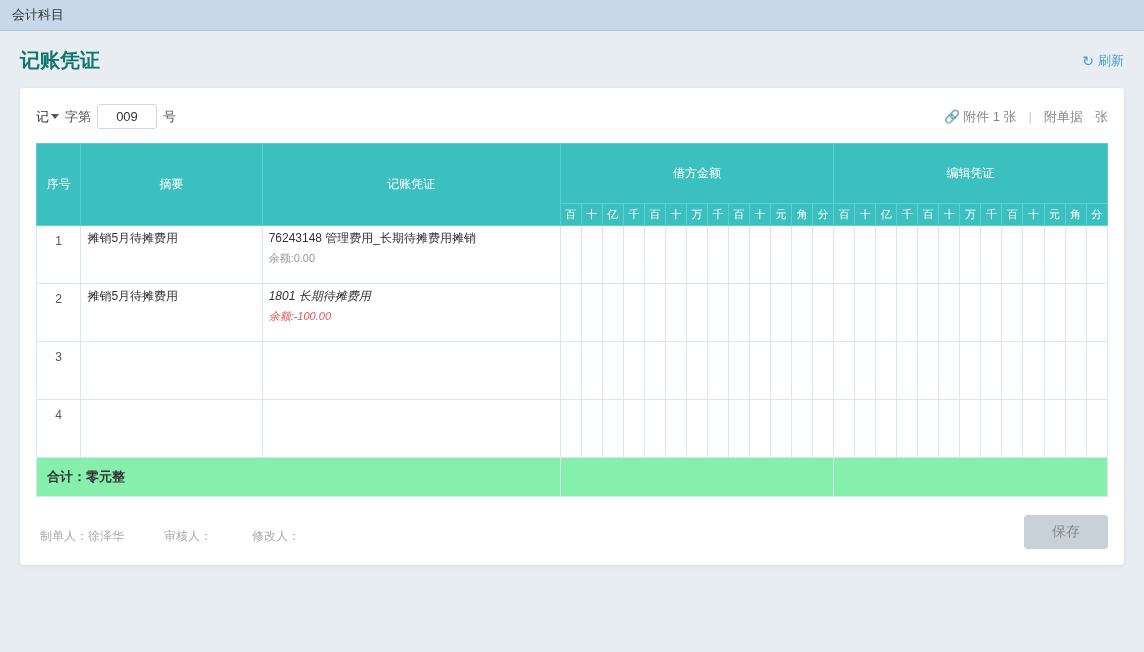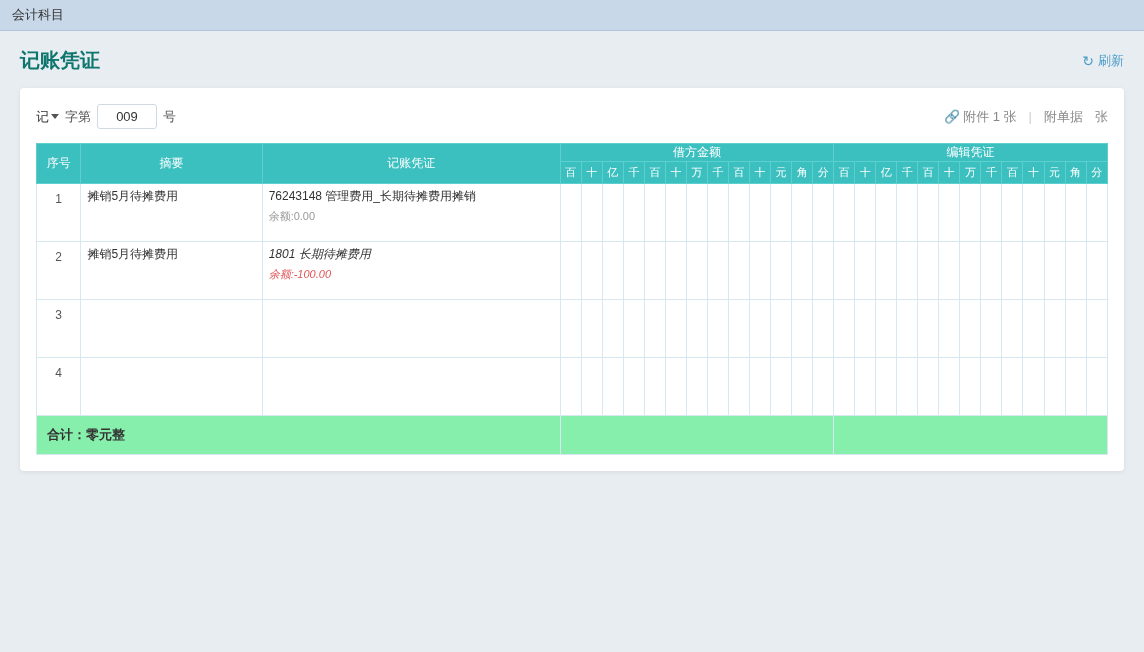--- a/index.html
+++ b/index.html
@@ -133,21 +133,21 @@
       text-align: center;
       padding: 6px 4px;
       border: 1px solid #5ccfcf;
       font-weight: normal;
       white-space: nowrap;
     }
     .voucher-table .th-group {
       background: #3bbfbf;
       color: #fff;
       text-align: center;
-      padding: 0;
+      padding: 21px;
       border: 1px solid #5ccfcf;
     }
     .col-header-row th {
       font-size: 11px;
       padding: 3px 2px;
     }
     .voucher-table td {
       border: 1px solid #d8e8f0;
       padding: 4px 6px;
       vertical-align: top;
@@ -431,14 +431,22 @@
         <tfoot>
           <tr class="total-row">
             <td colspan="3"><strong>合计：零元整</strong></td>
             <td colspan="13"></td>
             <td colspan="13"></td>
           </tr>
         </tfoot>
       </table>
     </div>
 
+    <div style="display:flex; justify-content:space-between; align-items:flex-end; margin-top:10px;">
+      <div class="footer-row">
+        <span>制单人：徐泽华</span>
+        <span>审核人：</span>
+        <span>修改人：</span>
+      </div>
+      <button class="save-btn">保存</button>
+    </div>
   </div>
 </div>
 
 </body></html>

